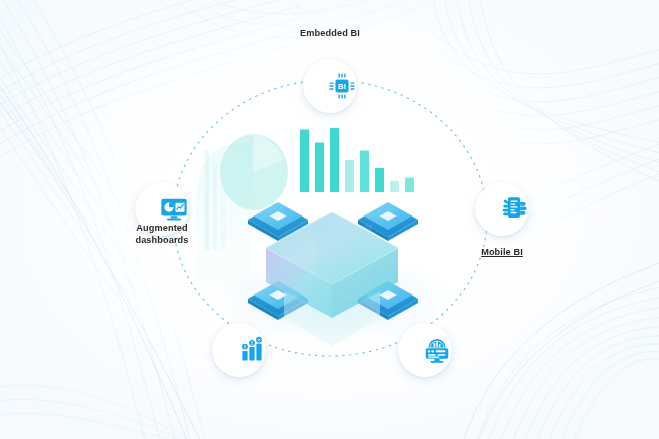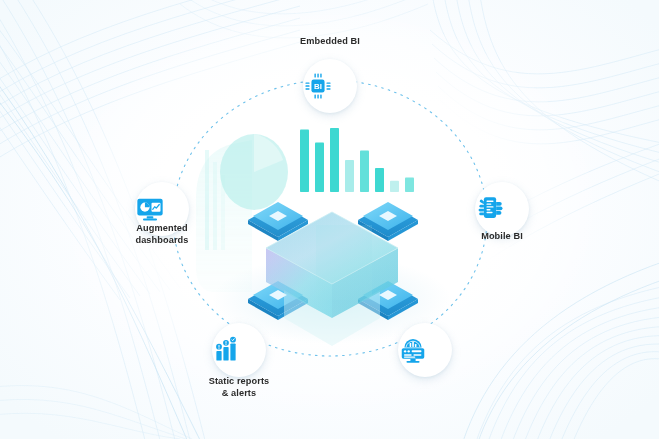--- a/index.html
+++ b/index.html
@@ -19,41 +19,41 @@
   .bg-svg{position:absolute;left:0;top:0;width:659px;height:439px;}
   .mid{position:absolute;left:0;top:0;width:659px;height:439px;}
 
   
   .node{
     position:absolute;
     width:54px;height:54px;
     border-radius:50%;
     background:#ffffff;
     box-shadow:0 3px 10px rgba(120,160,190,.20), 0 1px 3px rgba(120,160,190,.14);
-    display:flex;align-items:center;justify-content:flex-start;
+    display:flex;align-items:center;justify-content:flex-end;
   }
   .node svg{display:block;}
   .node-label{
     position:absolute;
     text-align:center;
     font-size:9.2px;
     font-weight:bold;
     color:#2b2b2b;
     line-height:12.4px;
     letter-spacing:.1px;
     white-space:pre;
   }
 
   
   #node-embedded   {left:303px;top:59px;}
-  #label-embedded  {left:253px;top:35px;width:154px;}
+  #label-embedded  {left:253px;top:27px;width:154px;}
   #node-augmented  {left:135px;top:182px;}
   #label-augmented {left:112px;top:222px;width:100px;}
   #node-mobile     {left:475px;top:182px;}
-  #label-mobile    {left:455px;top:230px;width:94px;}
+  #label-mobile    {left:455px;top:246px;width:94px;text-decoration:underline;}
   #node-static     {left:212px;top:323px;}
   #label-static    {left:188px;top:375px;width:102px;}
   #node-dataviz    {left:398px;top:323px;}
   #label-dataviz   {left:363px;top:375px;width:128px;}
 </style>
 </head>
 <body>
 
 <div id="stage">
 
@@ -353,21 +353,20 @@
         <line x1="8" y1="10.7" x2="8" y2="12.6"></line>
         <line x1="16" y1="6.3" x2="16" y2="8.2"></line>
         <polyline points="22.7,4.3 23.7,5.3 25.4,3.2"></polyline>
       </g>
       <g fill="#ffffff">
         <circle cx="8" cy="13.9" r=".65"></circle>
         <circle cx="16" cy="9.5" r=".65"></circle>
       </g>
     </svg>
   </div>
-  <div class="node-label" id="label-static"><span>Static reports</span><br><span>&amp; alerts</span></div>
 
   <div class="node" id="node-dataviz">
     <svg width="30" height="30" viewBox="0 0 32 32" xmlns="http://www.w3.org/2000/svg">
       <g fill="#15a5eb">
 
         <path d="M16,4.2 A9.2,9.2 0 0 1 25.2,13.4 L6.8,13.4 A9.2,9.2 0 0 1 16,4.2 Z"></path>
 
         <rect x="4" y="14" width="24" height="11.2" rx="1.8"></rect>
         <rect x="13.2" y="25.6" width="5.6" height="2.2" rx=".6"></rect>
         <rect x="9" y="27.6" width="14" height="2.1" rx="1.05"></rect>

